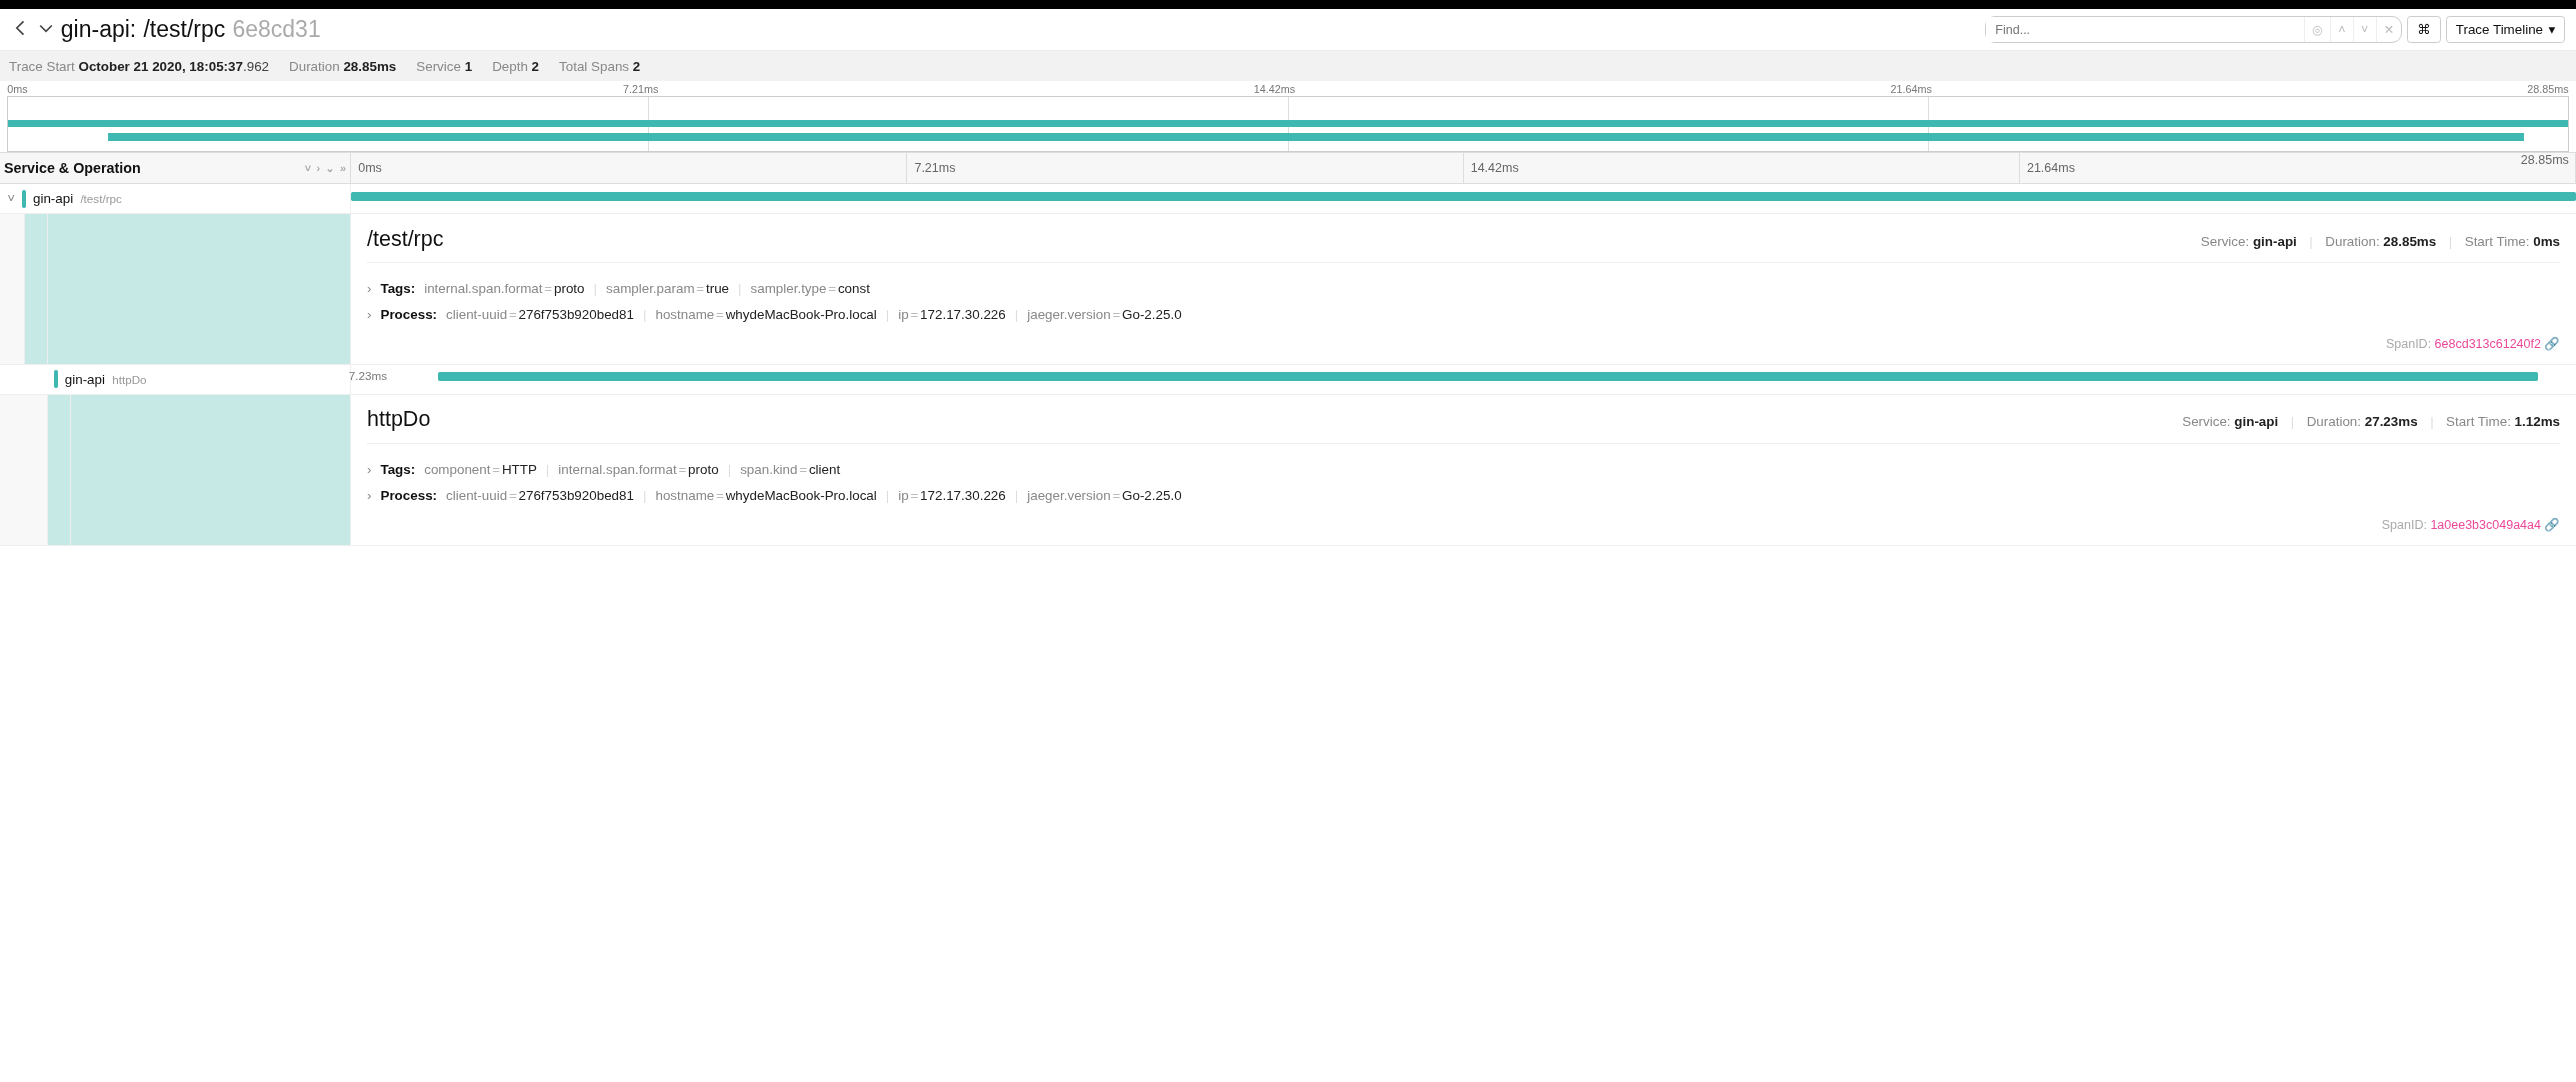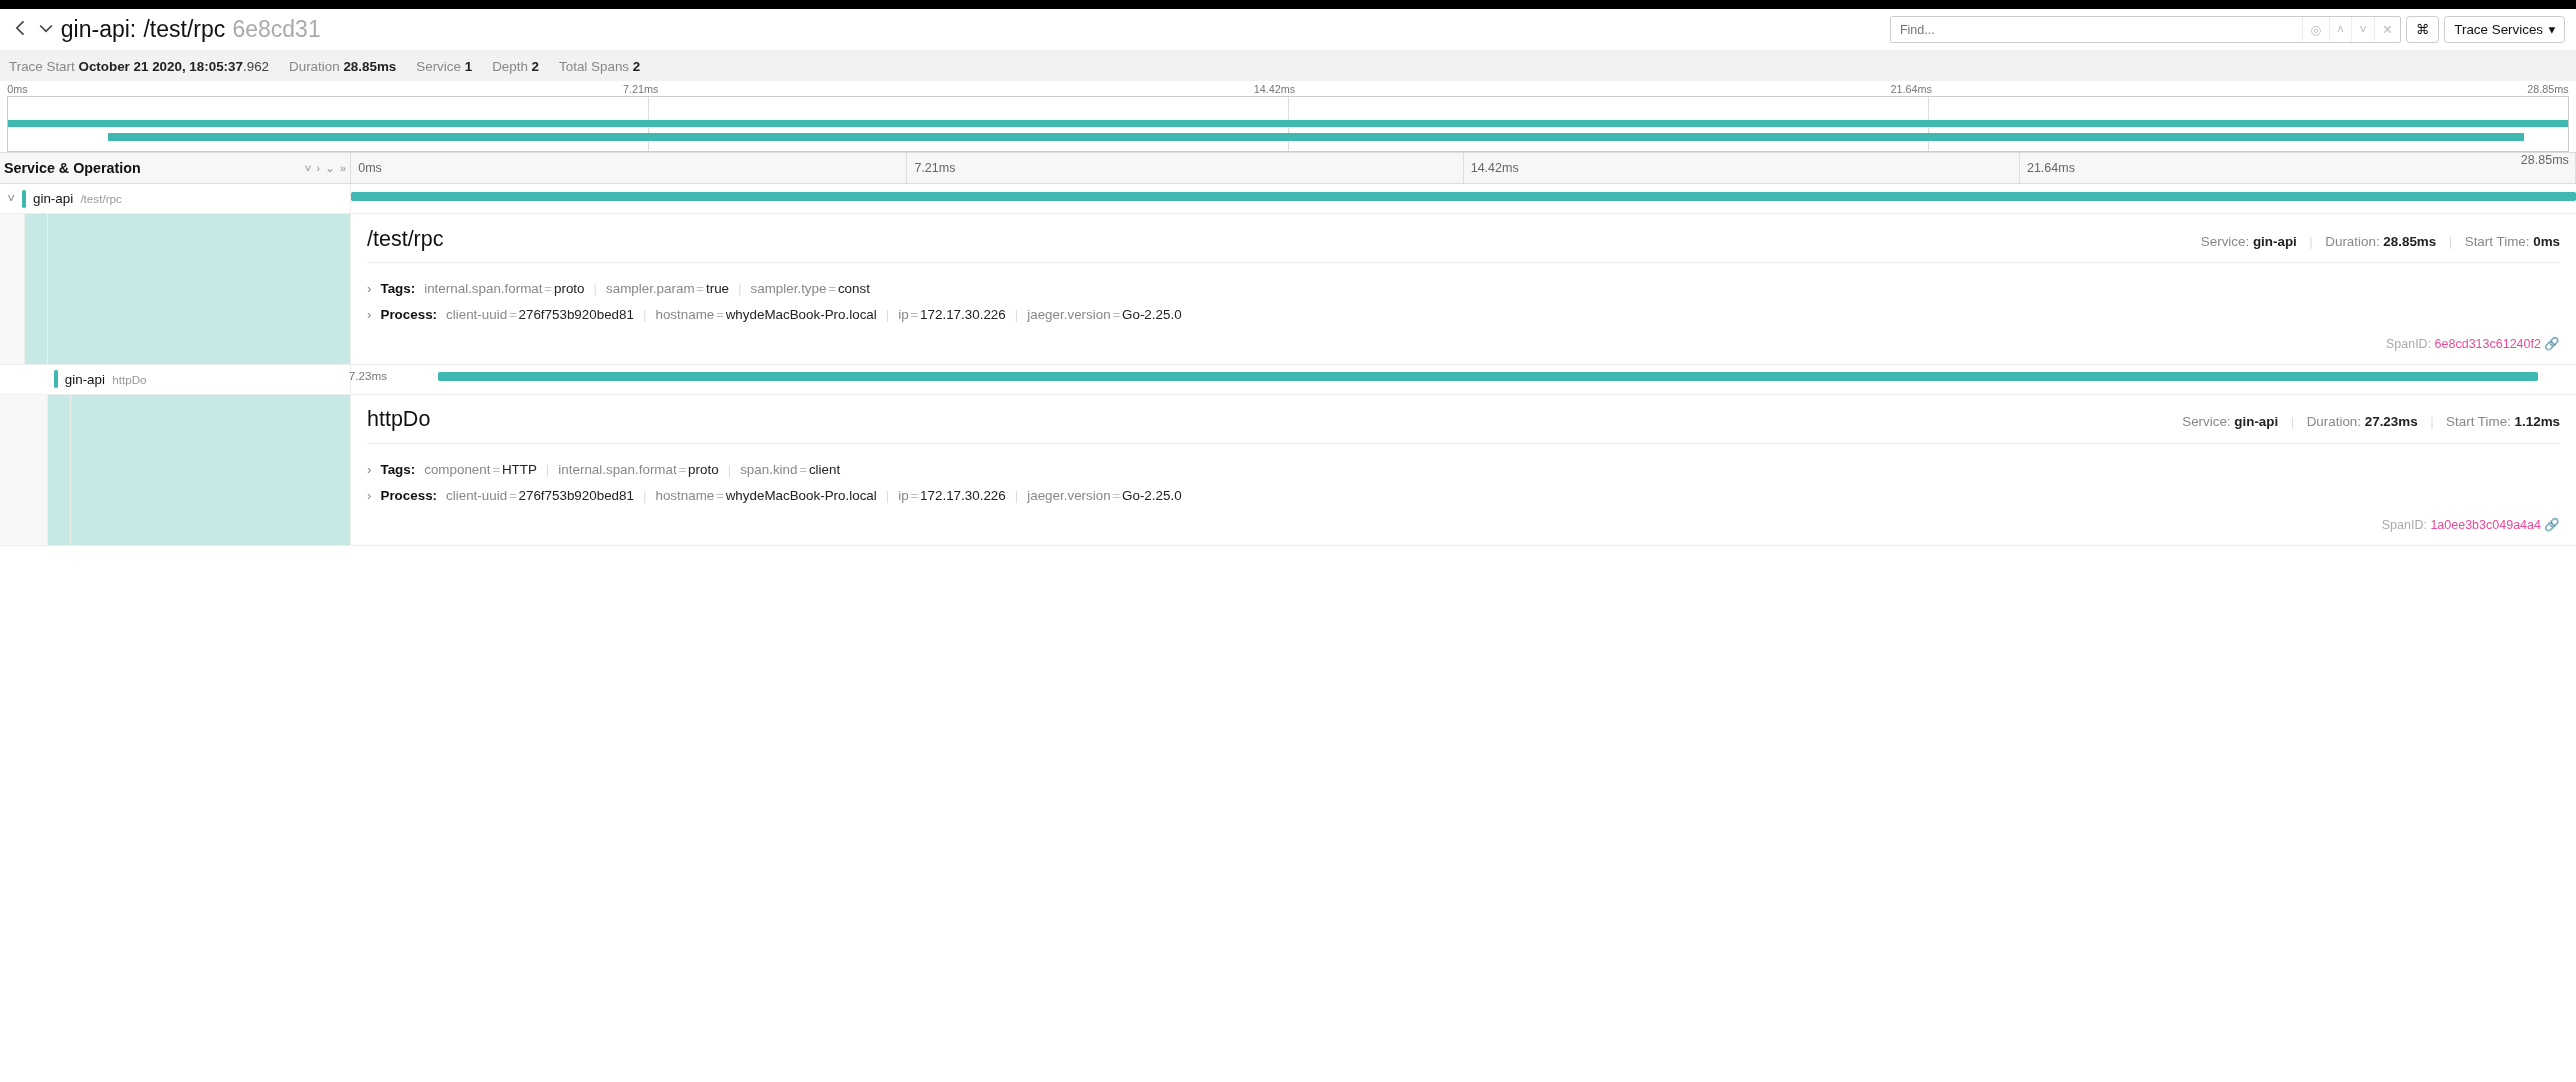--- a/index.html
+++ b/index.html
@@ -4,21 +4,21 @@
 <style>
 *{box-sizing:border-box;margin:0;padding:0;font-family:-apple-system,BlinkMacSystemFont,"Segoe UI",Helvetica,Arial,sans-serif}
 body{background:#fff;color:#111;font-size:12.5px}
 .topbar-black{height:9px;background:#000}
 .header{display:flex;align-items:center;padding:7.2px 10.8px;gap:5px;border-bottom:0.9px solid #eee}
 .back-icon svg,.chev-icon svg{width:20px;height:20px;stroke:#444;stroke-width:2;fill:none}
 .title-group{display:flex;align-items:baseline;gap:7.2px;font-size:23px}
 .title-main{font-weight:500}
 .title-hash{color:#aaa}
 .spacer{flex:1}
-.find-wrap{display:flex;border:0.9px solid #ccc;border-radius:2px;width:511px;height:27px}
+.find-wrap{display:flex;border:0.9px solid #ccc;border-radius:10px;width:417px;height:27px}
 .find-input{flex:1;border:none;outline:none;padding:0 9px;font-size:12.5px}
 .find-ctrl{padding:0 7.2px;color:#bbb;border-left:0.9px solid #eee;height:100%;display:flex;align-items:center}
 .sq-btn{border:0.9px solid #ccc;border-radius:3.6px;height:27px;padding:0 9px;display:flex;align-items:center;gap:5.4px;font-size:13.4px}
 
 .stats{background:#f2f2f2;padding:7.2px 9px;display:flex;gap:20px;font-size:13.4px;color:#888}
 .stats b{color:#222;font-weight:600}
 .stats-val{color:#222;font-weight:600}
 .stats-val .muted{color:#404040;font-weight:400}
 
 .mini-ticks{display:flex;justify-content:space-between;padding:1.8px 7.2px;font-size:10.8px;color:#777}
@@ -87,21 +87,21 @@
   <div class="spacer"></div>
   <div class="find-wrap">
     <input class="find-input" placeholder="Find..." style="">
     <span class="find-ctrl">◎</span>
     <span class="find-ctrl">˄</span>
     <span class="find-ctrl">˅</span>
     <span class="find-ctrl">✕</span>
   </div>
   <div class="sq-btn">⌘</div>
   <div class="sq-btn">
-      <span>Trace Services</span>
+      <span>Trace Timeline</span>
       <span>▾</span>
     </div>
 </div>
 
 <div class="stats">
   <span><span>Trace Start</span> <span class="stats-val"><span>October 21 2020, 18:05:37</span><span class="muted">.962</span></span></span>
   <span><span>Duration</span> <b>28.85ms</b></span>
   <span><span>Service</span> <b>1</b></span>
   <span><span>Depth</span> <b>2</b></span>
   <span><span>Total Spans</span> <b>2</b></span>

